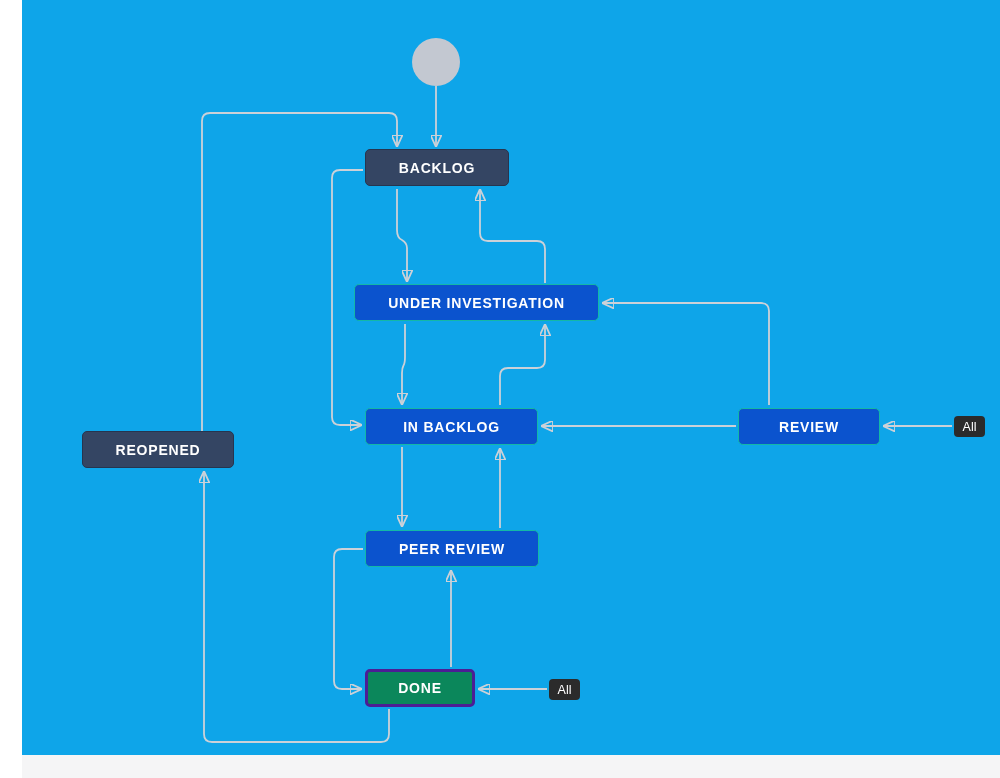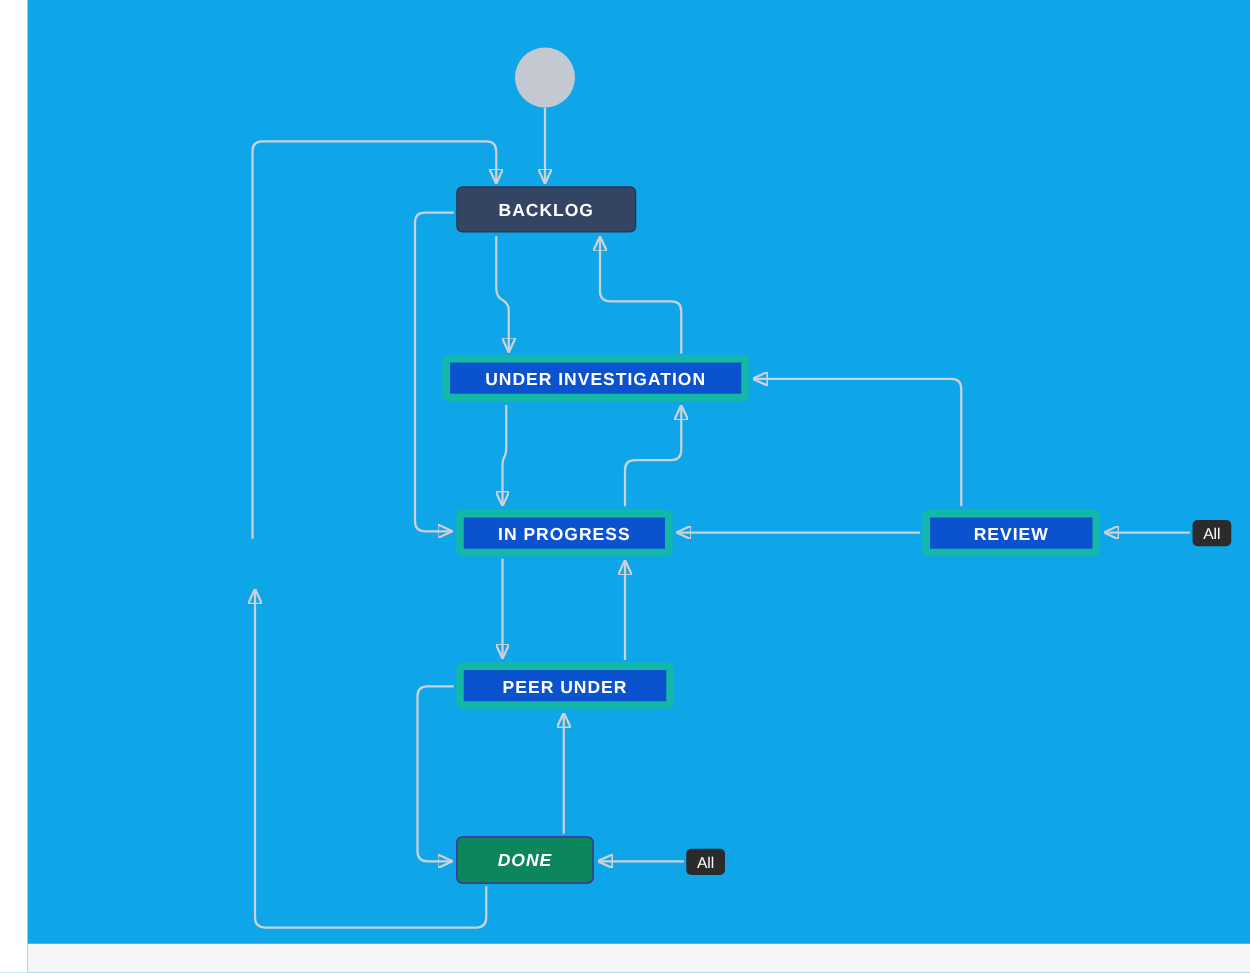--- a/index.html
+++ b/index.html
@@ -13,22 +13,22 @@
   .start-circle{
     position:absolute;left:390px;top:38px;width:48px;height:48px;border-radius:50%;
     background:var(--start,#c3c8d1);
   }
   .node{
     position:absolute;display:flex;align-items:center;justify-content:center;
     color:#ffffff;font-weight:700;font-size:14px;letter-spacing:0.8px;
     border-radius:5px;box-sizing:border-box;cursor:pointer;
   }
   .node.todo{background:var(--todo,#344563);border:1px solid #26354f;}
-  .node.inprog{background:var(--in_progress,#0b53ce);border:6px solid #14b8a6;}
-  .node.done{background:var(--done,#0b875b);border:1px solid #4c1d95;font-style:italic;}
+  .node.inprog{background:var(--in_progress,#0b53ce);border:1px solid #14b8a6;}
+  .node.done{background:var(--done,#0b875b);border:3px solid #4c1d95;}
   .n-backlog {left:343px;top:149px;width:144px;height:37px;}
   .n-under   {left:332px;top:284px;width:245px;height:37px;}
   .n-inprog  {left:343px;top:408px;width:173px;height:37px;}
   .n-blocked {left:716px;top:408px;width:142px;height:37px;}
   .n-reopened{left:60px; top:431px;width:152px;height:37px;}
   .n-peer    {left:343px;top:530px;width:174px;height:37px;}
   .n-done    {left:343px;top:669px;width:110px;height:38px;}
   .badge{
     position:absolute;display:flex;align-items:center;justify-content:center;
     background:var(--badge_bg,#2b2b2b);color:#ffffff;font-weight:400;font-size:12.5px;
@@ -73,30 +73,33 @@
 
   <div class="node todo n-backlog">
     <span>BACKLOG</span>
   </div>
 
   <div class="node inprog n-under">
     <span>UNDER INVESTIGATION</span>
   </div>
 
   <div class="node inprog n-inprog">
-    <span>IN PROGRESS</span>
+    <span>IN BACKLOG</span>
   </div>
 
   <div class="node inprog n-blocked">
     <span>REVIEW</span>
   </div>
 
+  <div class="node todo n-reopened">
+    <span>REOPENED</span>
+  </div>
 
   <div class="node inprog n-peer">
-    <span>PEER UNDER</span>
+    <span>PEER REVIEW</span>
   </div>
 
   <div class="node done n-done">
     <span>DONE</span>
   </div>
 
   <div class="badge badge-blocked">All</div>
 
   <div class="badge badge-done">All</div>
 

